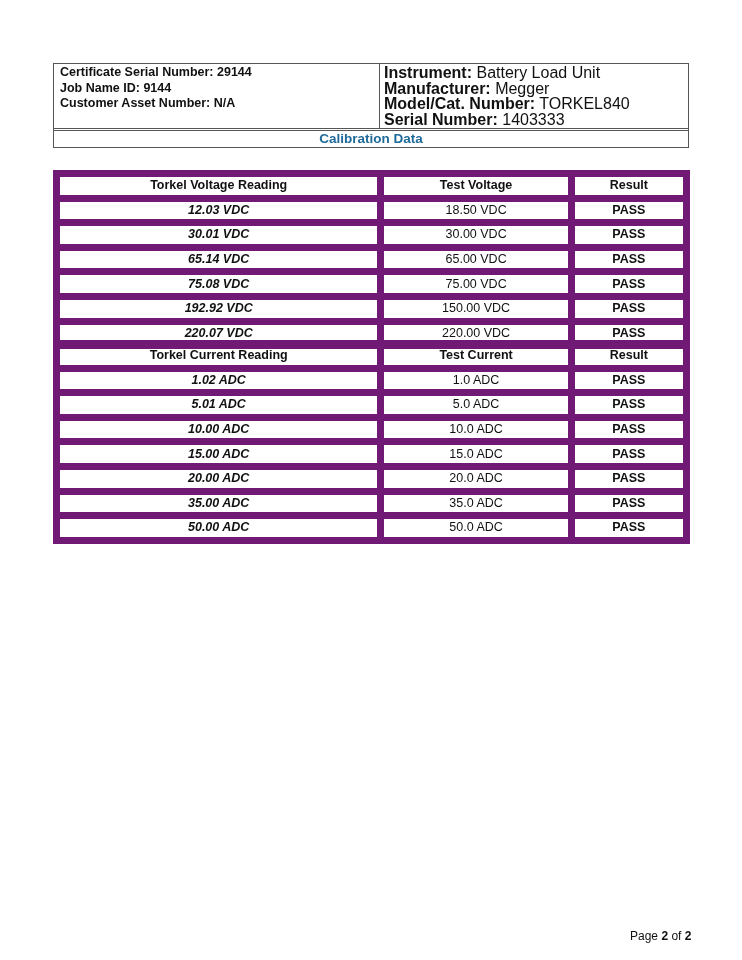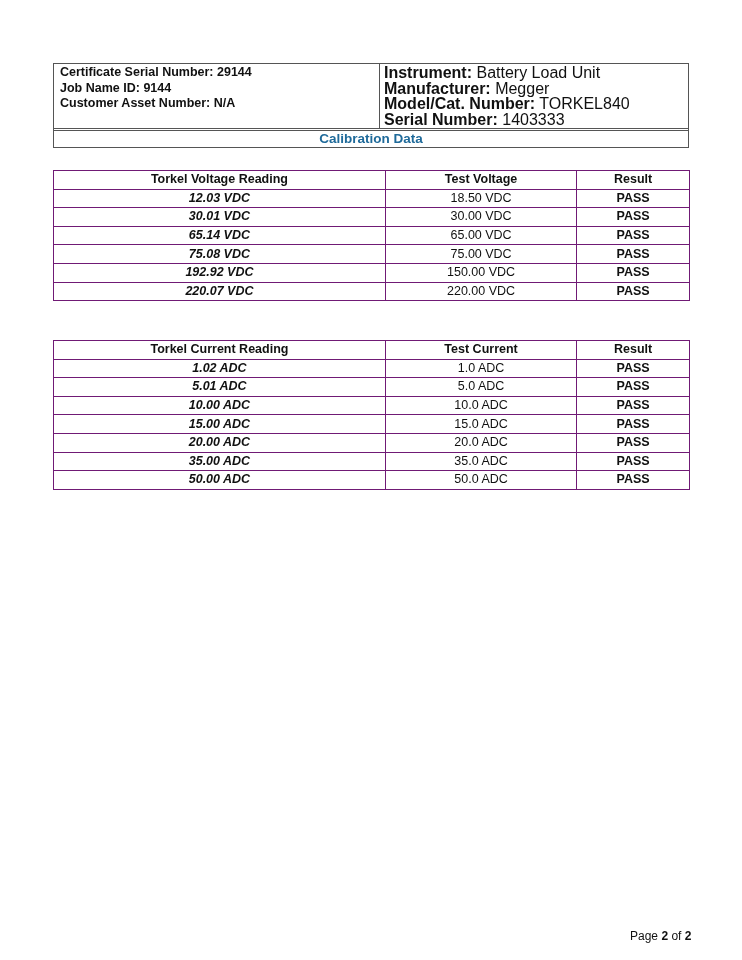--- a/index.html
+++ b/index.html
@@ -11,21 +11,21 @@
              border-bottom: 1px solid #555; text-decoration: underline; }
   .hdr-left { position: absolute; left: 6px; top: 1px; font-size: 12.5px; font-weight: bold; line-height: 15.5px; }
   .hdr-div { position: absolute; left: 325px; top: 0; width: 1px; height: 64px; background: #555; }
   .hdr-right { position: absolute; left: 330px; top: 1px; font-size: 16px; line-height: 15.5px; }
   .hdr-right b { font-weight: bold; }
   .hdr-gap { position: absolute; left: 0; top: 66px; width: 100%; height: 1px; background: #555; }
   .hdr-title { position: absolute; left: 0; top: 67px; width: 100%; text-align: center;
                font-size: 13.5px; font-weight: bold; color: #1f6a9a; line-height: 16px; }
   table.data { position: absolute; left: 53px; width: 637px; border-collapse: collapse;
                font-size: 12.5px; }
-  table.data td, table.data th { border: 1px solid #701a75; height: 17.6px; padding: 0;
+  table.data td, table.data th { border: 7px solid #701a75; height: 17.6px; padding: 0;
                text-align: center; line-height: 17px; }
   table.data th { font-weight: bold; }
   td.reading { font-weight: bold; font-style: italic; }
   td.result { font-weight: bold; }
   .c1 { width: 332px; } .c2 { width: 191px; } .c3 { width: 112px; }
   .page-num { position: absolute; left: 630px; top: 929px; font-size: 12px; color: #111; }
   .page-num b { font-weight: bold; }
 </style>
 </head>
 <body>

